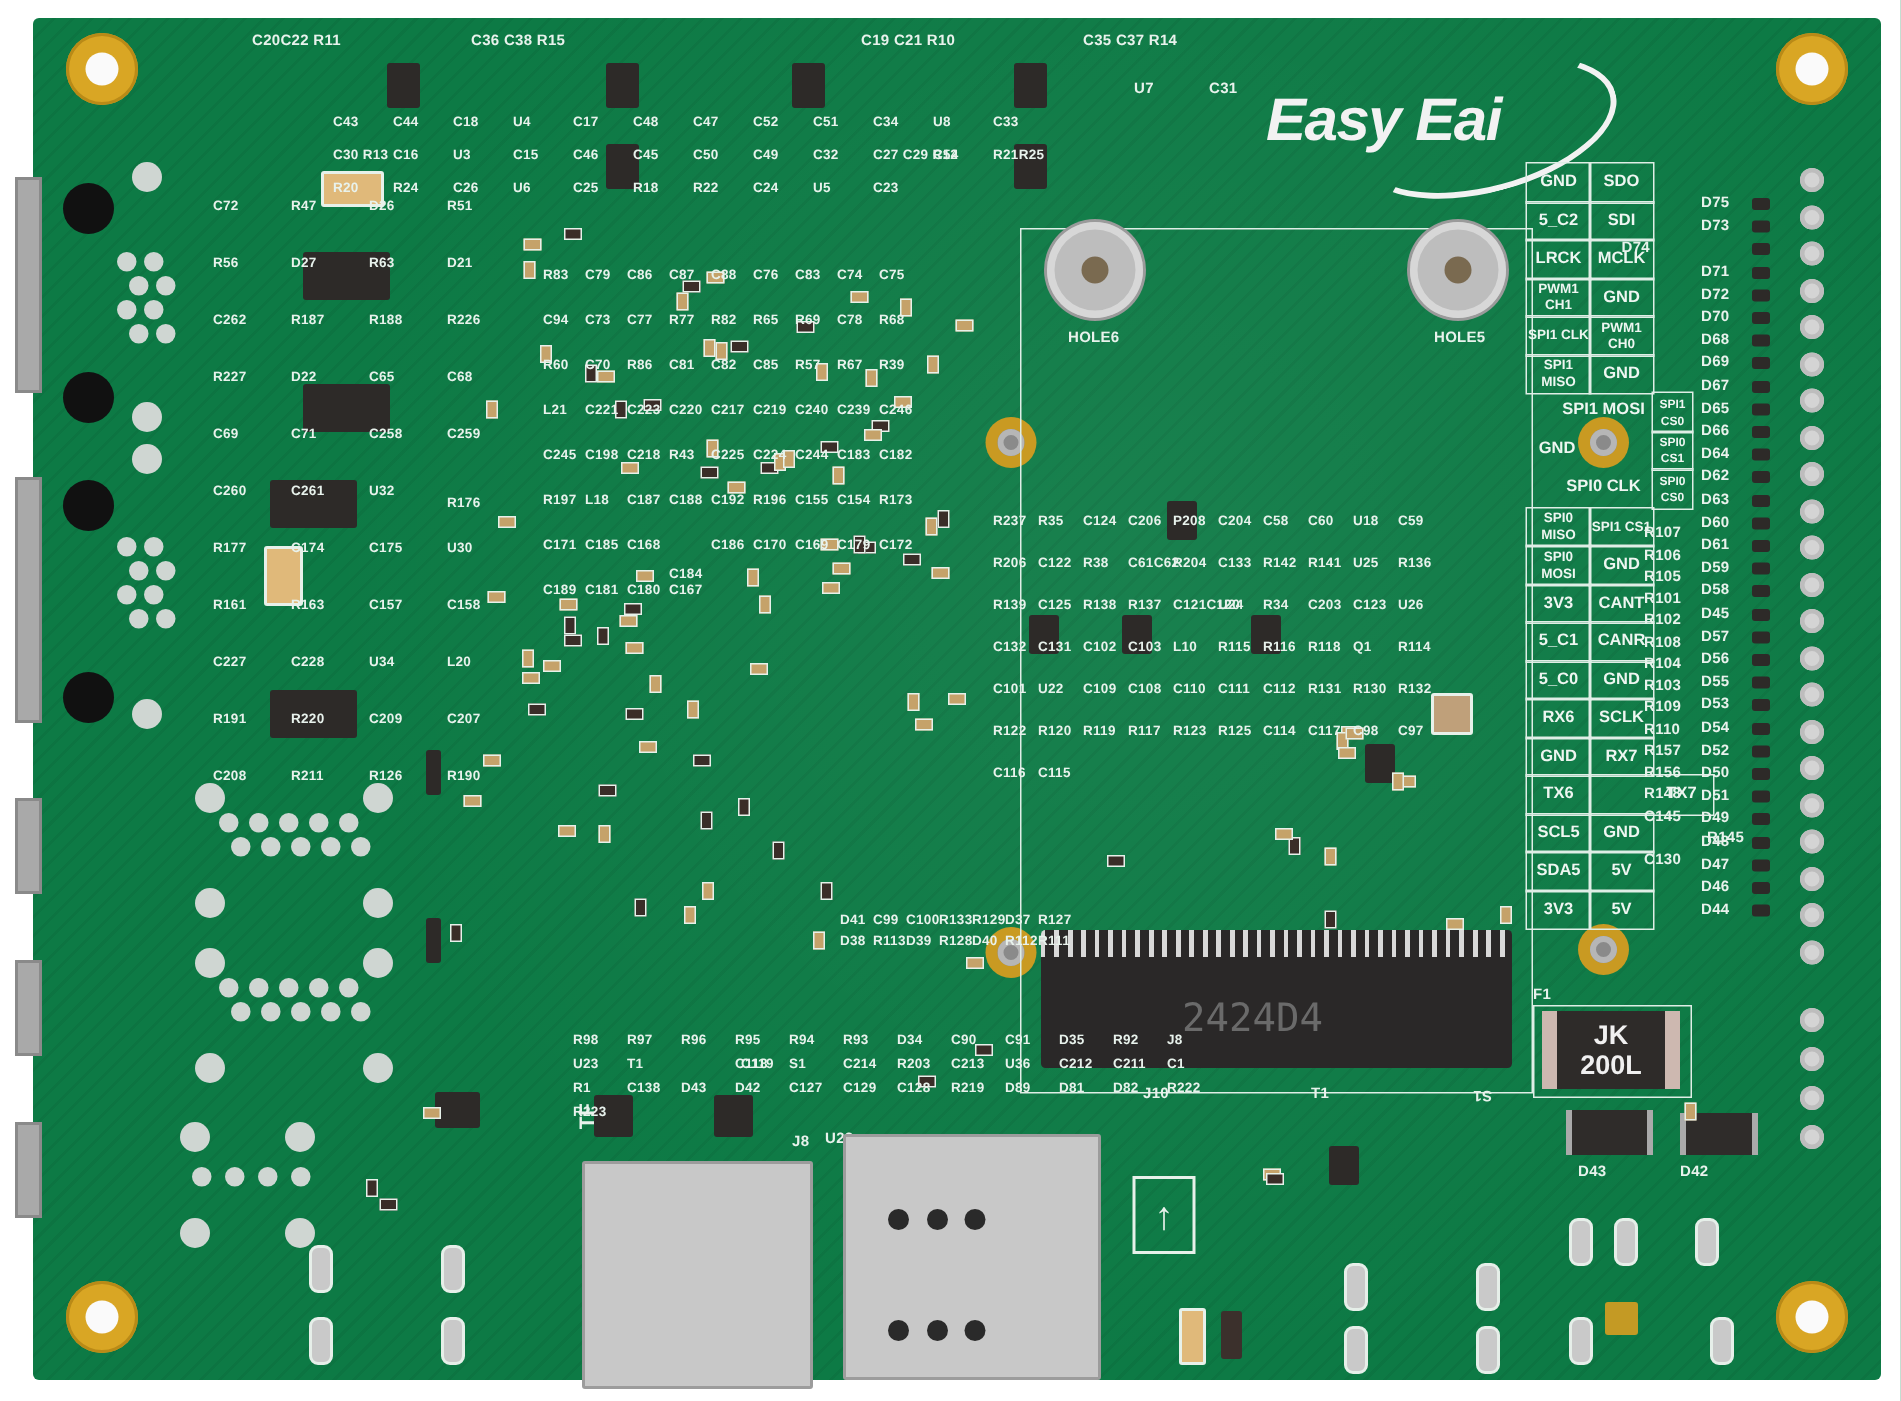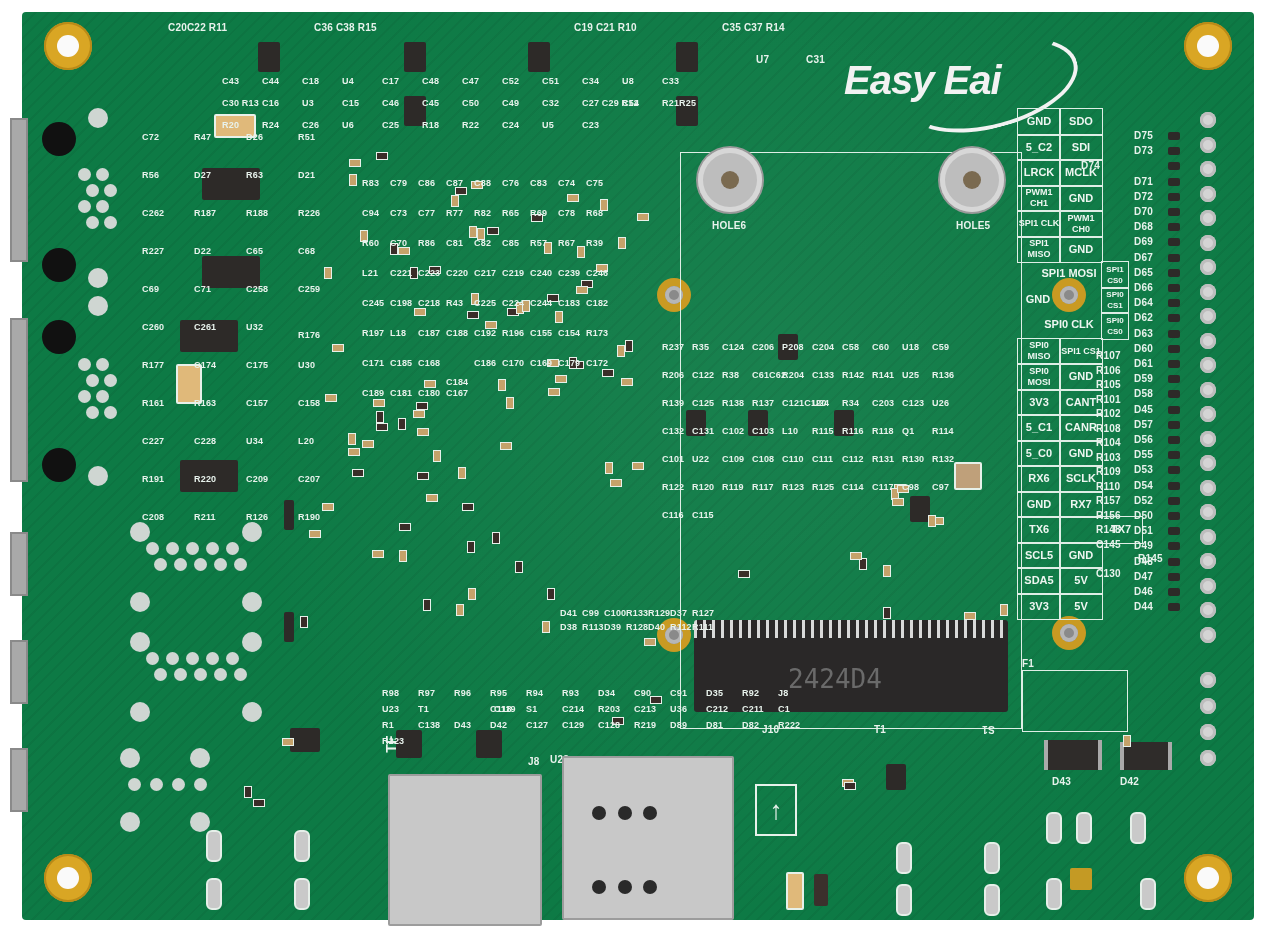--- a/index.html
+++ b/index.html
@@ -113,20 +113,24 @@
 
   <div class="conn" style="left:672px;top:608px;width:314px;height:92px;
        background-image:repeating-linear-gradient(90deg,#d9d9d9 0 3px,transparent 3px 9px);background-size:100% 18px;background-repeat:no-repeat;background-color:#2a2828;"></div>
   <div class="conn-label" style="left:766px;top:652px;">2424D4</div>
   <div class="silk" style="left:740px;top:712px;">J10</div>
   <div class="silk" style="left:852px;top:712px;">T1</div>
   <div class="silk" style="left:960px;top:712px;transform:rotate(180deg);">S1</div>
 
   <div class="silk" style="left:1000px;top:646px;">F1</div>
   <div class="outline" style="left:1000px;top:658px;width:104px;height:60px;border-width:1.5px;"></div>
+  <div class="fuse" style="left:1006px;top:662px;width:72px;height:52px;">
+    <span>JK</span>
+    <span>200L</span>
+  </div>
 
   <div class="diode" style="left:1022px;top:728px;width:50px;height:30px;"></div>
   <div class="silk" style="left:1030px;top:764px;">D43</div>
   <div class="diode" style="left:1098px;top:730px;width:44px;height:28px;"></div>
   <div class="silk" style="left:1098px;top:764px;">D42</div>
 
   <div class="silk" style="left:360px;top:724px;font-size:14px;transform:rotate(-90deg);">TF</div>
   <div class="slot" style="left:366px;top:762px;width:150px;height:148px;"></div>
   <div class="silk" style="left:506px;top:744px;">J8</div>
 

